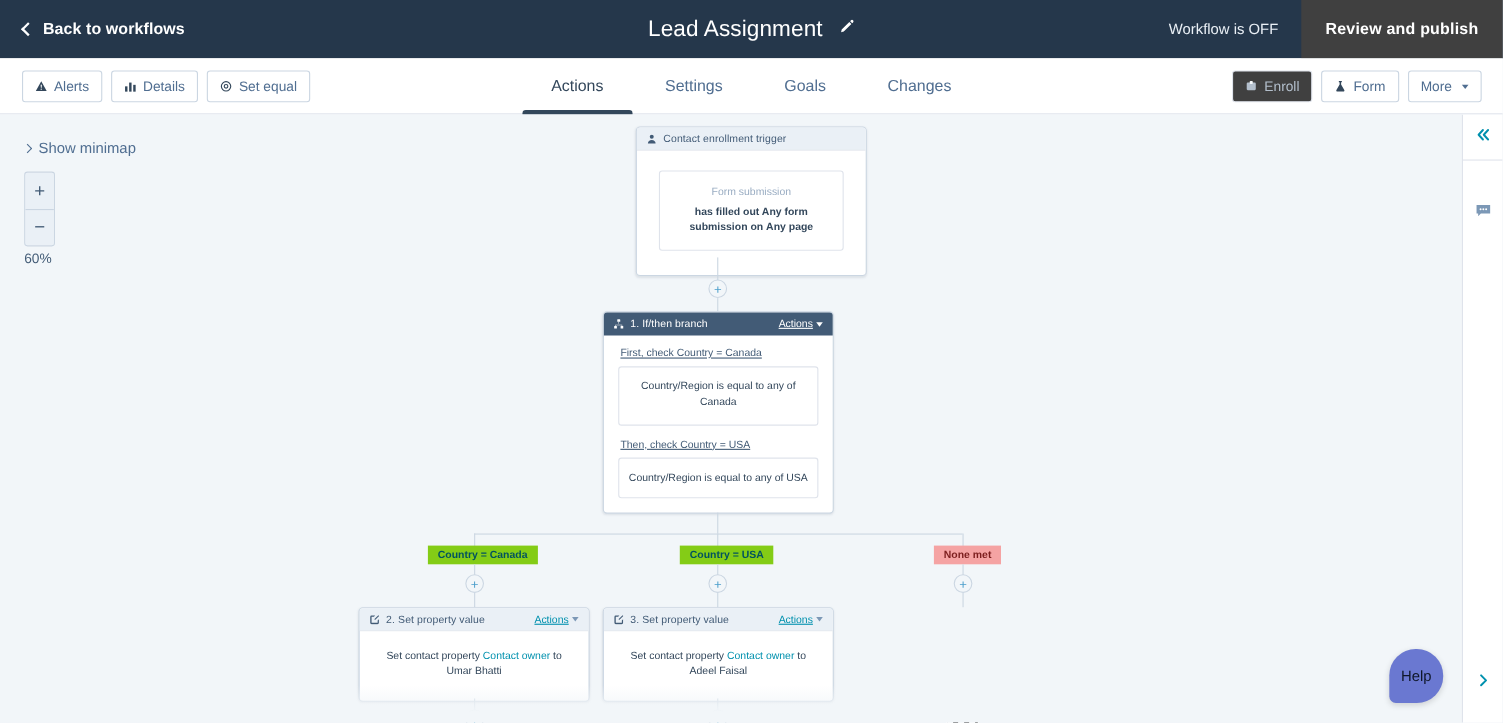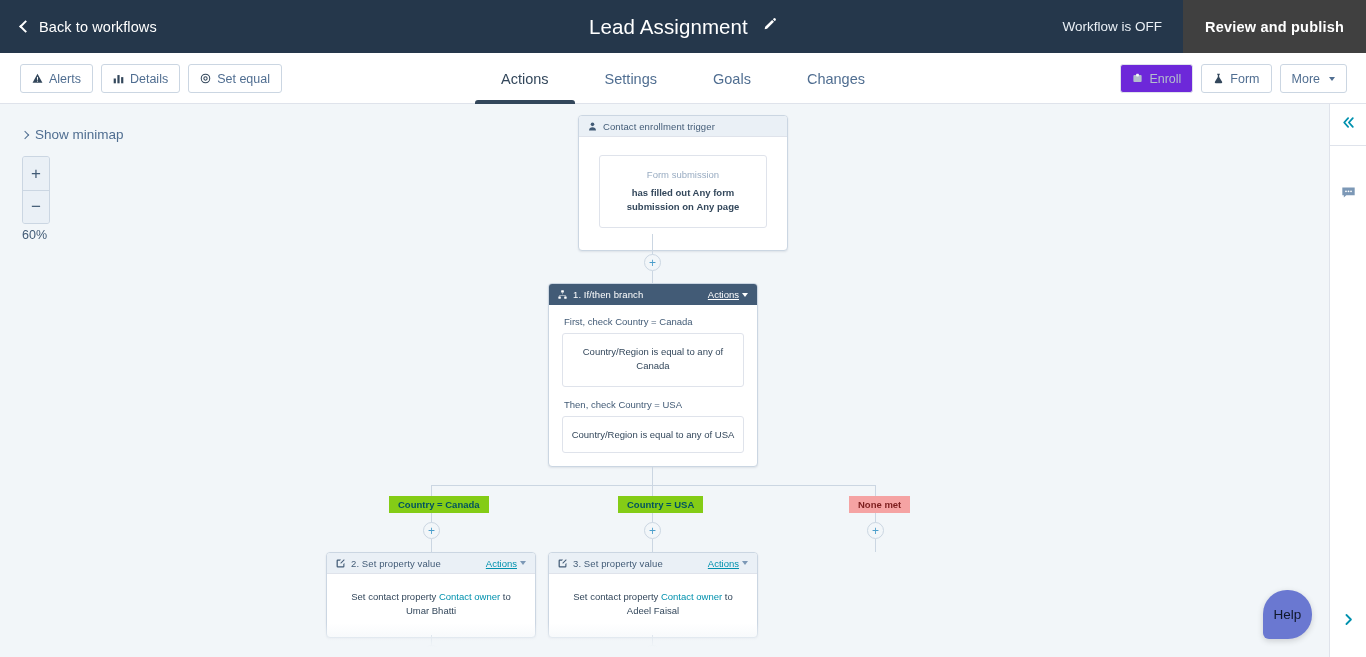--- a/index.html
+++ b/index.html
@@ -13,21 +13,21 @@
   
   .topnav {
     position: absolute; top: 0; left: 0;
     width: 1366px; height: 53px;
     background: #25374b;
     display: flex; align-items: center;
   }
   .back-link {
     display: flex; align-items: center; gap: 9px;
     margin-left: 21px; color: #ffffff;
-    font-size: 14.5px; font-weight: 400; cursor: pointer;
+    font-size: 14.5px; font-weight: 700; cursor: pointer;
     letter-spacing: .1px;
   }
   .back-chevron {
     display: inline-block; width: 9px; height: 9px;
     border-left: 2.2px solid #fff; border-bottom: 2.2px solid #fff;
     transform: rotate(45deg); margin-bottom: 1px;
   }
   .title-wrap {
     position: absolute; left: 0; right: 0; top: 0; height: 53px;
     display: flex; align-items: center; justify-content: center; gap: 14px;
@@ -64,21 +64,21 @@
   .tb-left { position: absolute; left: 20px; top: 11px; display: flex; gap: 8px; }
   .tb-right { position: absolute; right: 19px; top: 11px; display: flex; gap: 8px; }
   .btn {
     display: inline-flex; align-items: center; gap: 6px;
     height: 29px; padding: 0 11px;
     background: #eaf0f6; border: 1px solid #cbd6e2; border-radius: 3px;
     color: #506e91; font-size: 12.5px; cursor: pointer; white-space: nowrap;
     font-family: "Liberation Sans", sans-serif;
   }
   .btn.ghost { background: #ffffff; }
-  .btn.disabled { background: #6d28d9; border-color: #dfe3eb; color: #b3bfcc; cursor: default; }
+  .btn.disabled { background: #404040; border-color: #dfe3eb; color: #b3bfcc; cursor: default; }
   .btn svg { display: block; }
   .caret {
     width: 0; height: 0; margin-left: 3px;
     border-left: 3.5px solid transparent; border-right: 3.5px solid transparent;
     border-top: 4.5px solid currentColor;
   }
 
   .tabs {
     position: absolute; left: 0; right: 0; top: 0; height: 51px;
     display: flex; align-items: flex-start; justify-content: center; gap: 0;
@@ -200,21 +200,21 @@
   .inner-box {
     border: 1px solid #dfe3eb; border-radius: 3px;
     background: #ffffff;
     padding: 9px 10px;
     text-align: center;
     font-size: 9.5px; color: #33475b; line-height: 1.45;
   }
   .muted { color: #99acc2; display: block; margin-bottom: 4px; }
   .bold { font-weight: 700; }
   .branch-label {
-    font-size: 9.5px; color: #425b76; margin: 0 0 6px 2px;
+    font-size: 9.5px; color: #425b76; margin: 0 0 6px 2px; text-decoration: underline;
   }
   .branch-label.second { margin-top: 12px; }
   .link { color: #0091ae; }
 
   
   .vline { position: absolute; width: 1px; background: #cbd6e2; }
   .hline { position: absolute; height: 1px; background: #cbd6e2; }
   .plus-node {
     position: absolute; width: 17px; height: 17px;
     border-radius: 50%; background: #f2f6f9; border: 1px solid #cbd6e2;

